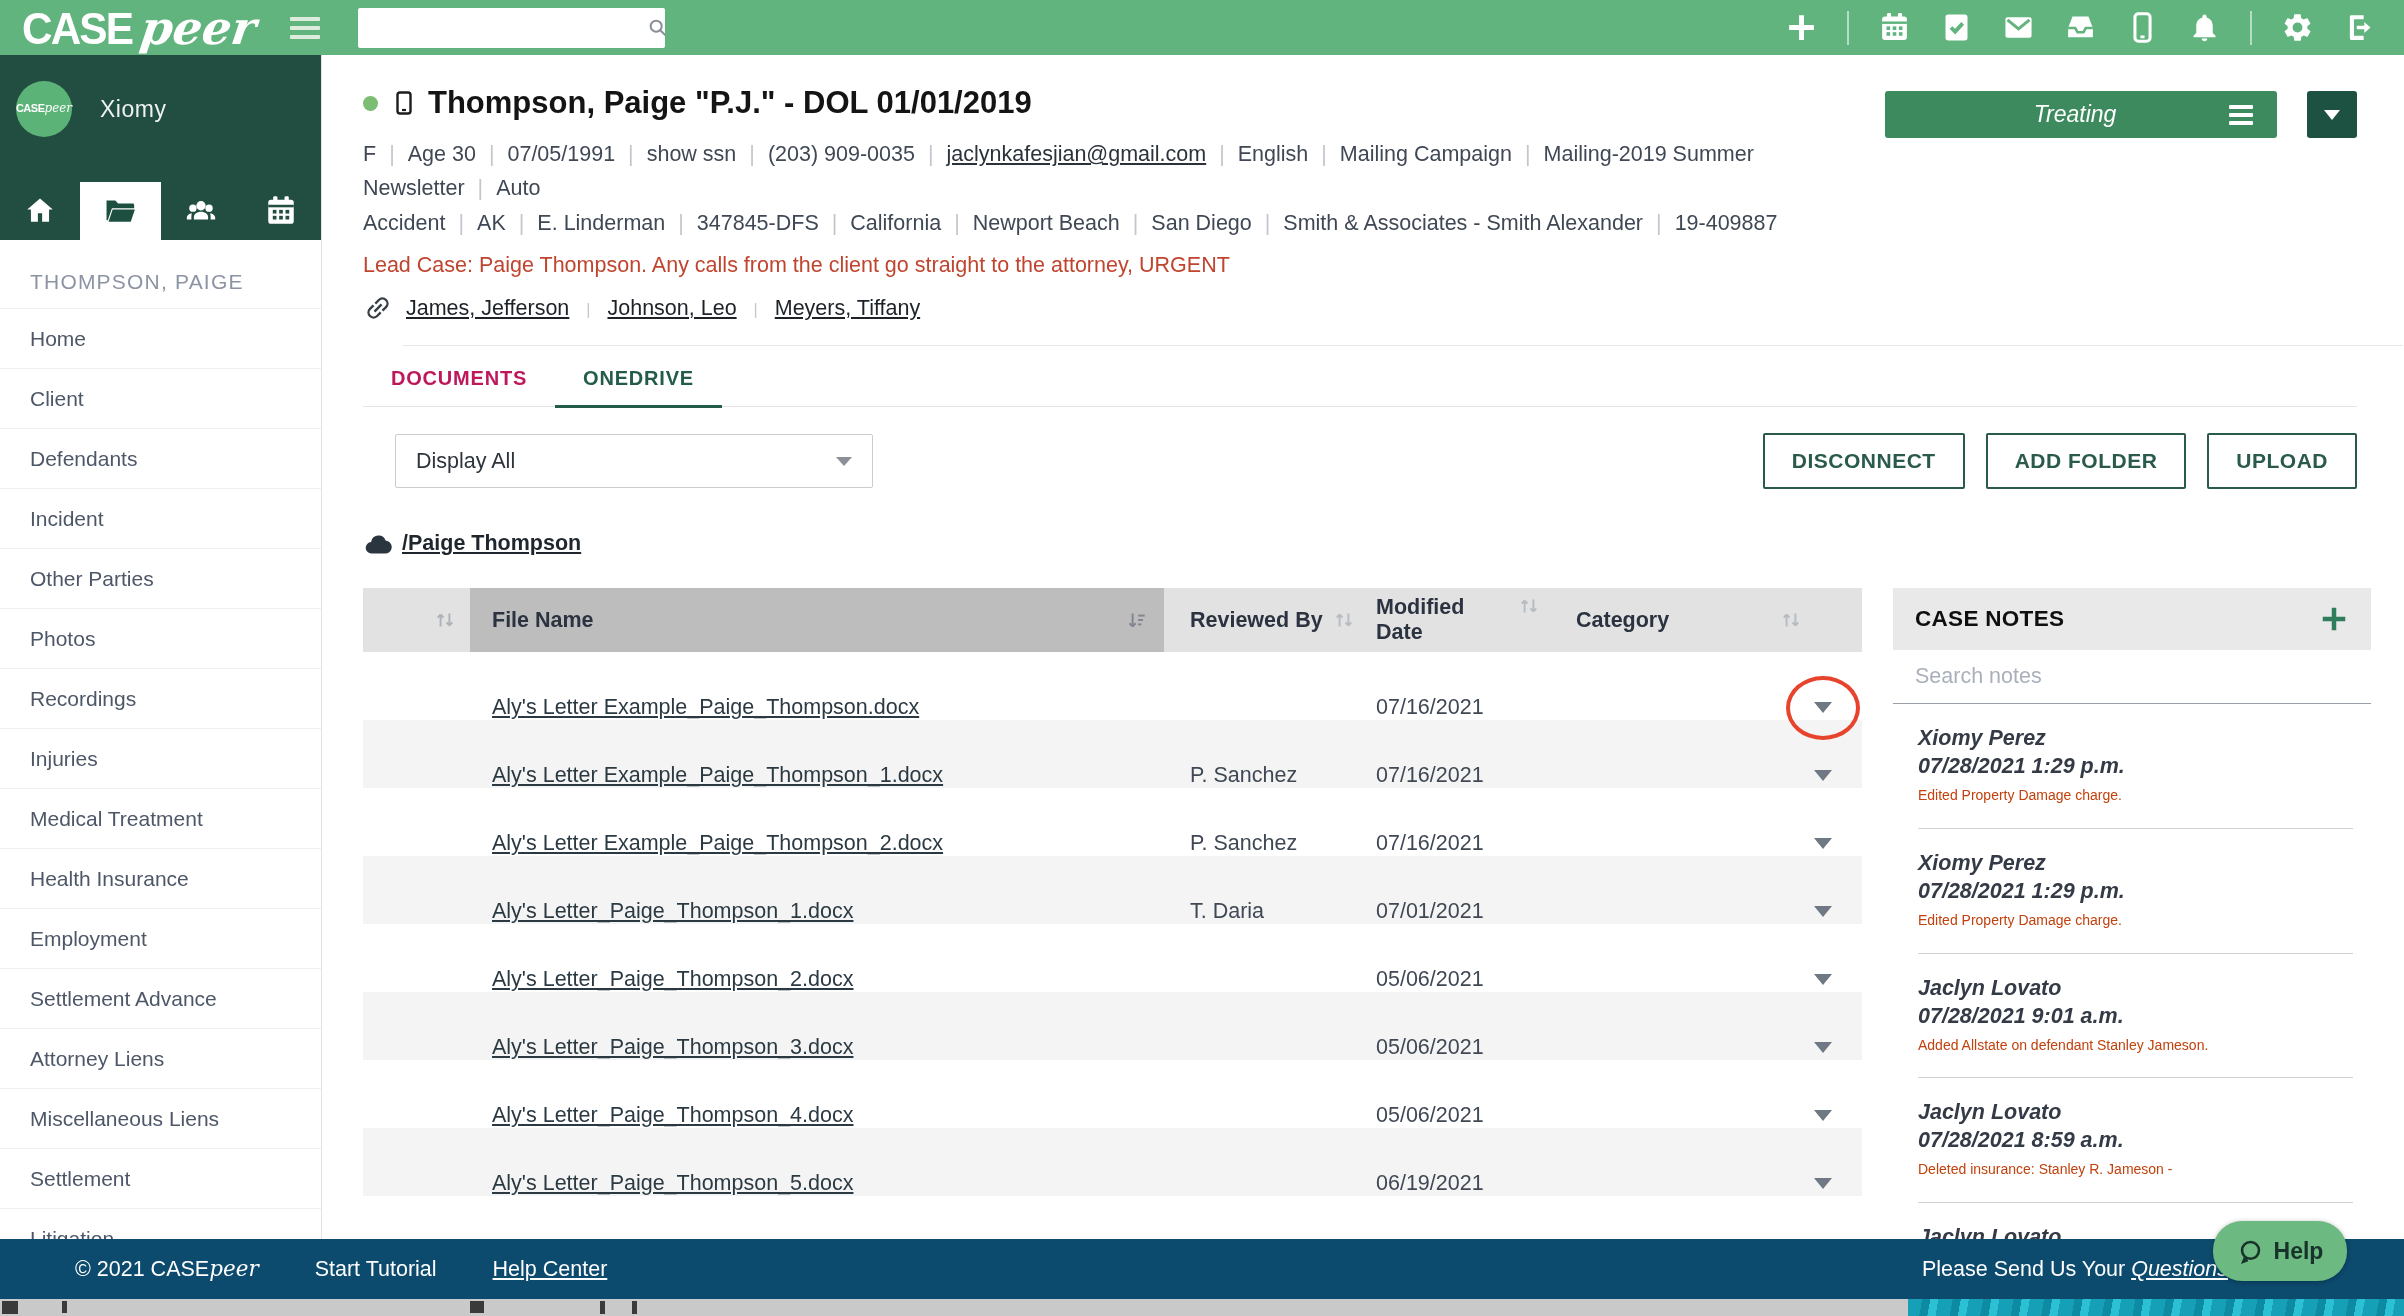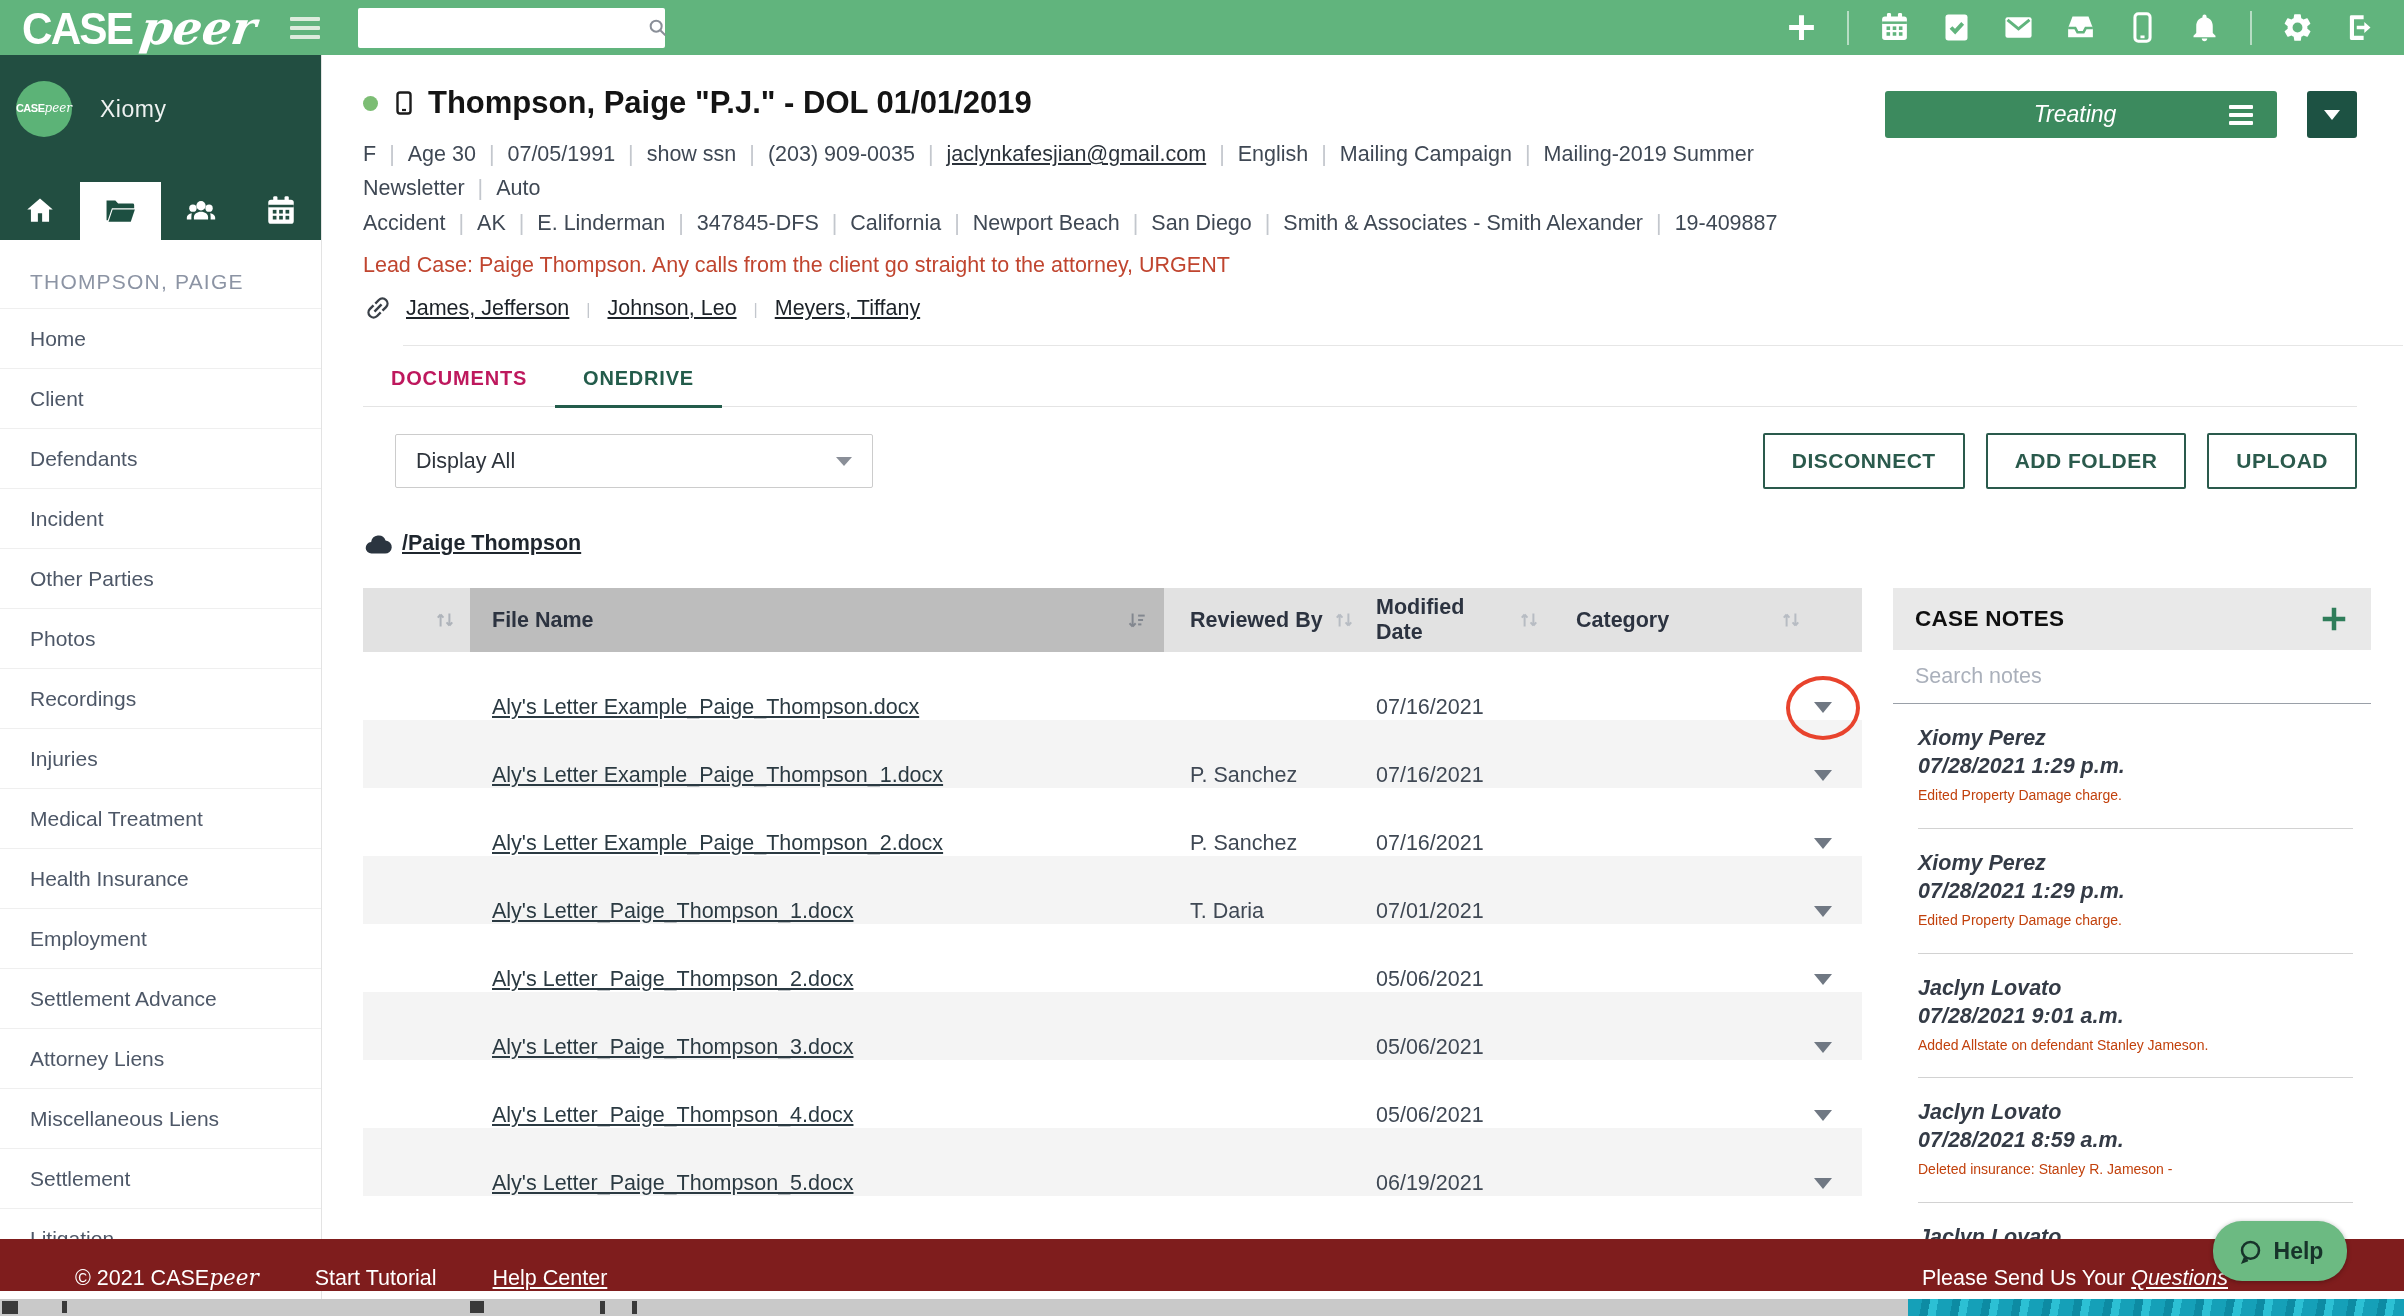--- a/index.html
+++ b/index.html
@@ -78,21 +78,21 @@
   .breadcrumb-row{margin:42px 0 0 40px;display:flex;align-items:center;}
   .breadcrumb-row svg{width:30px;height:24px;fill:#2b3540;margin-right:9px;}
   .crumb-link{font-size:21.5px;font-weight:600;color:#1f262e;text-decoration:underline;}
 
   .content-row{margin:32px 0 0 40px;display:flex;align-items:flex-start;}
   .files-table{width:1499px;}
   .t-head{display:flex;height:64px;background:#e2e2e2;align-items:center;font-weight:bold;font-size:21.5px;color:#2c3340;}
   .th0{width:107px;display:flex;justify-content:flex-end;padding-right:14px;box-sizing:border-box;}
   .th1{width:694px;height:100%;background:#bdbdbd;display:flex;align-items:center;justify-content:space-between;padding:0 16px 0 22px;box-sizing:border-box;cursor:pointer;}
   .th2{width:212px;display:flex;align-items:center;padding-left:26px;box-sizing:border-box;gap:10px;cursor:pointer;}
-  .th3{width:164px;display:flex;align-items:center;gap:8px;cursor:pointer;}
+  .th3{width:164px;display:flex;align-items:flex-start;gap:8px;cursor:pointer;}
   .th4{flex:1;display:flex;align-items:center;justify-content:space-between;padding:0 60px 0 36px;box-sizing:border-box;cursor:pointer;}
   .sort-ic{width:22px;height:22px;flex:0 0 auto;cursor:pointer;}
   .t-row{display:flex;height:68px;align-items:flex-end;font-size:21.5px;color:#3f4854;}
   .t-row.alt{background:#f4f4f4;}
   .c0{width:107px;flex:0 0 auto;}
   .c1{width:694px;padding-left:22px;box-sizing:border-box;flex:0 0 auto;}
   .file-link{color:#2b3a42;text-decoration:underline;}
   .c2{width:212px;padding-left:26px;box-sizing:border-box;flex:0 0 auto;}
   .c3{width:164px;flex:0 0 auto;}
   .c4{flex:1;display:flex;justify-content:flex-end;padding-right:26px;box-sizing:border-box;}
@@ -105,21 +105,21 @@
   .notes-head{height:62px;background:#e9e9e9;display:flex;align-items:center;justify-content:space-between;padding:0 22px;box-sizing:border-box;}
   .notes-title{font-weight:bold;font-size:22.5px;color:#0f0f0f;letter-spacing:.3px;}
   .notes-plus{width:30px;height:30px;fill:#2f7d5a;cursor:pointer;}
   .notes-search{width:100%;height:54px;border:none;outline:none;border-bottom:1px solid #9aa0a8;font-size:21.5px;padding:0 0 0 22px;box-sizing:border-box;color:#333;background:transparent;display:block;}
   .note{margin:0 18px 0 25px;padding:21px 0 23px;border-bottom:1px solid #d2d2d2;}
   .note:last-child{border-bottom:none;}
   .note-author,.note-time{font-weight:bold;font-style:italic;font-size:21.5px;color:#343b46;line-height:1.3;}
   .note-text{margin-top:5px;font-size:14px;color:#c2410c;line-height:1.35;}
 
   
-  .footer{position:absolute;left:0;top:1239px;width:100%;height:52px;background:#7f1d1d;z-index:50;display:flex;align-items:flex-end;color:#fff;font-size:21.5px;}
+  .footer{position:absolute;left:0;top:1239px;width:100%;height:60px;background:#0c4a6e;z-index:50;display:flex;align-items:center;color:#fff;font-size:21.5px;}
   .f-copy{margin-left:75px;}
   .f-copy .it{font-style:italic;font-family:"DejaVu Serif",serif;}
   .f-link{margin-left:56px;color:#fff;}
   .f-link.u{text-decoration:underline;}
   .f-msg{margin-left:auto;margin-right:176px;}
   .f-msg .q{font-style:italic;text-decoration:underline;}
 
   .bottom-strip{position:absolute;left:0;top:1299px;width:100%;height:17px;background:#c9c9c9;z-index:49;overflow:hidden;}
   .strip-mark{position:absolute;top:2px;background:#3a3a3a;}
   .strip-teal{position:absolute;right:0;top:0;width:496px;height:17px;

